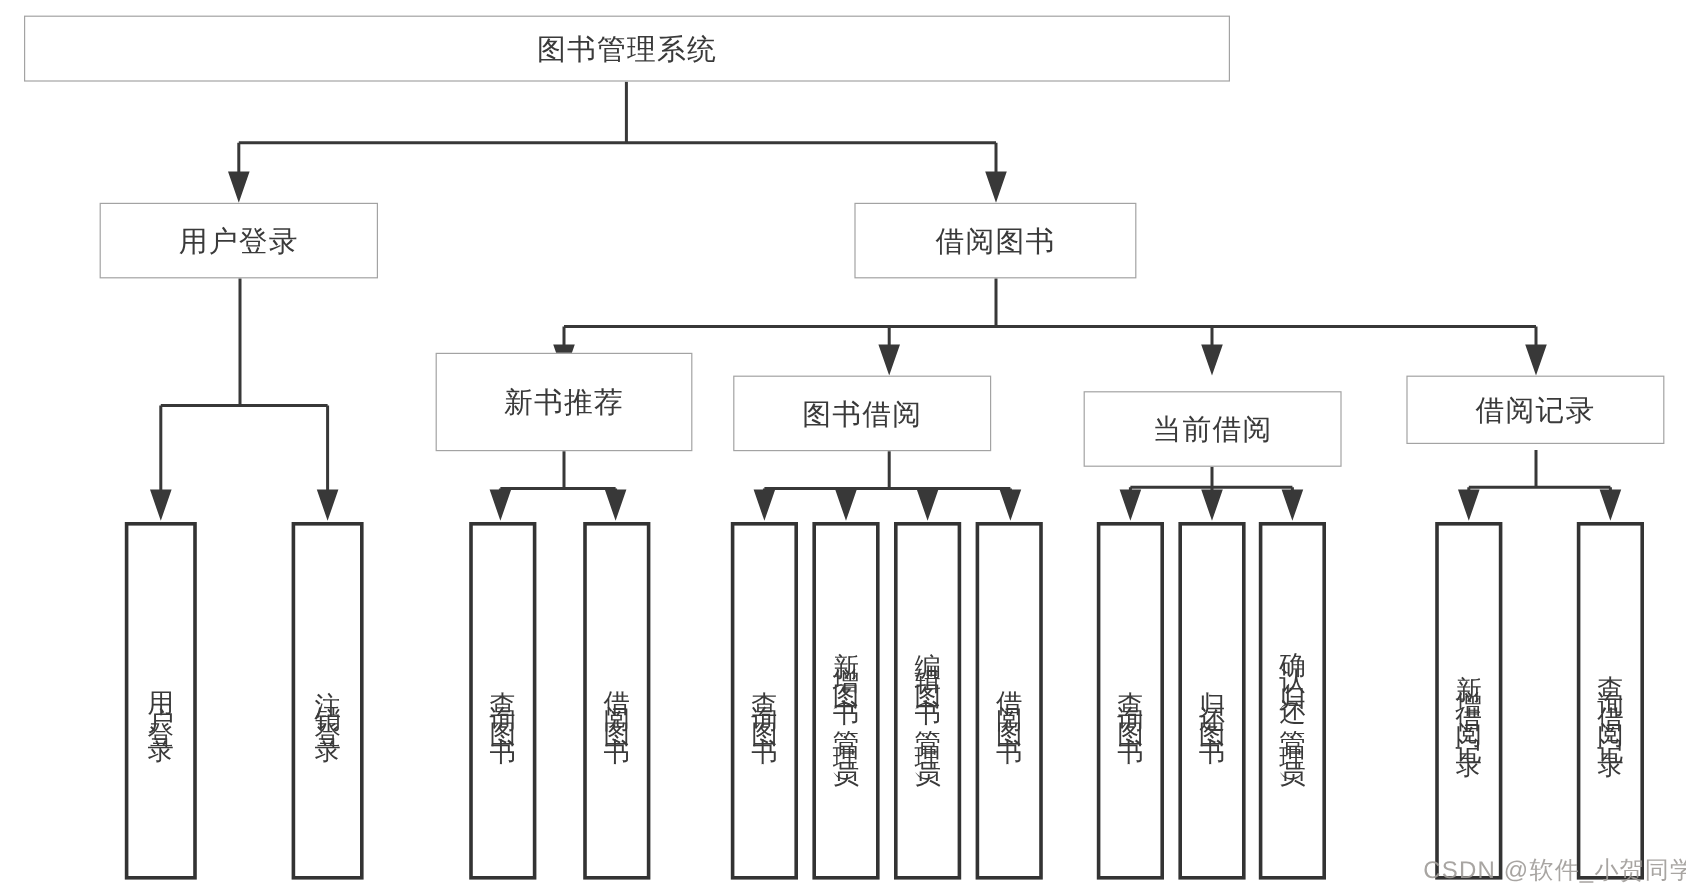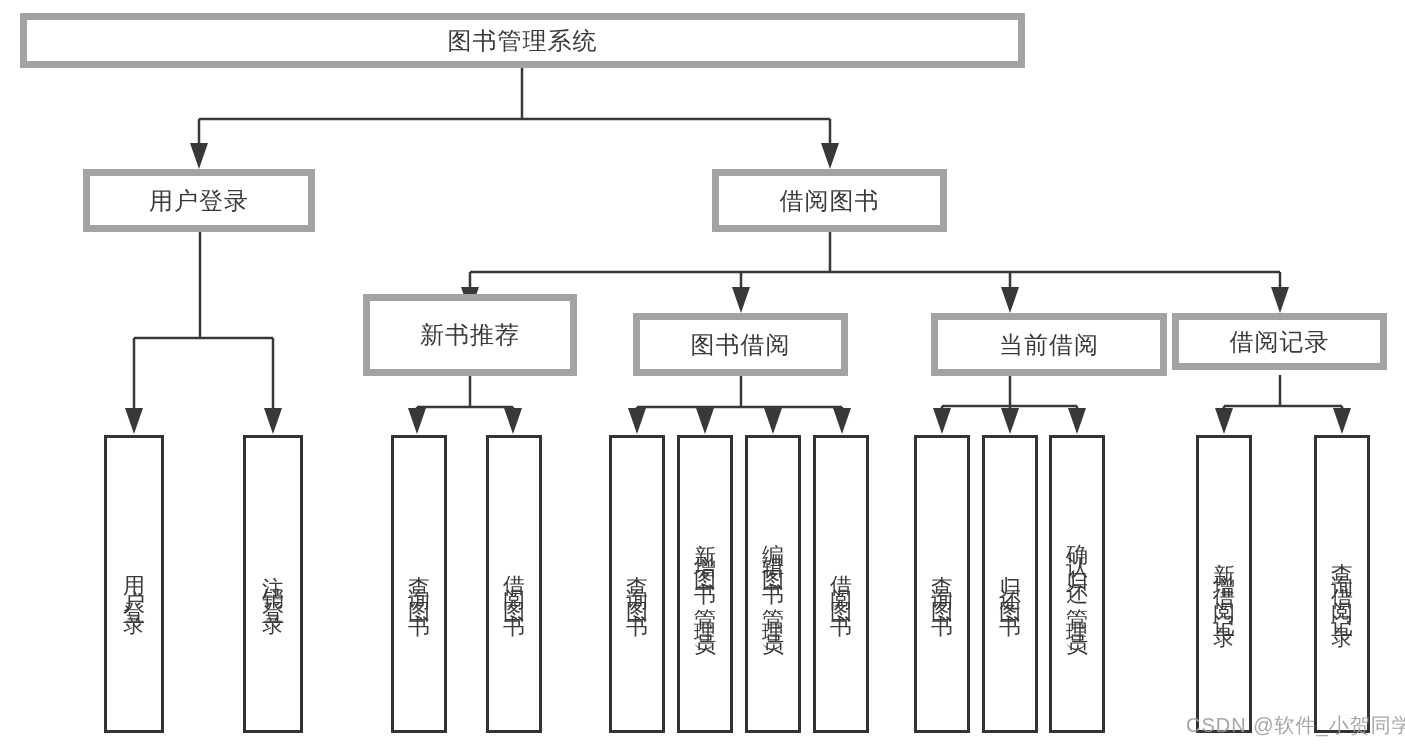--- a/index.html
+++ b/index.html
@@ -3,40 +3,40 @@
 <meta charset="utf-8">
 <style>
   html,body { margin:0; padding:0; background:#ffffff; }
   .stage {
     position:relative; width:1405px; height:747px; background:#ffffff;
     font-family:"Liberation Sans", sans-serif; color:#3a3a3a; overflow:hidden;
   }
   .connector-layer { position:absolute; left:0; top:0; z-index:1; }
   .hbox {
     position:absolute; box-sizing:border-box; background:#ffffff;
-    border:7px solid #a3a3a3; display:flex; align-items:center; justify-content:center;
+    border:1px solid #a3a3a3; display:flex; align-items:center; justify-content:center;
     font-size:24px; letter-spacing:1px; z-index:2; white-space:nowrap;
   }
   .vbox {
     position:absolute; top:435px; height:298px; width:56px; box-sizing:border-box;
     background:#ffffff; border:3px solid #333333; display:flex;
     align-items:center; justify-content:center; z-index:2;
   }
   .vbox.wide { width:60px; }
   .vtext {
     writing-mode:vertical-rl; text-orientation:mixed;
     font-size:22px; letter-spacing:13px; line-height:1; white-space:nowrap;
   }
   
   .n-root   { left:20px;  top:13px;  width:1005px; height:55px; }
   .n-login  { left:83px;  top:169px; width:232px;  height:63px; }
   .n-mgmt   { left:712px; top:169px; width:235px;  height:63px; }
   .n-rec    { left:363px; top:294px; width:214px;  height:82px;justify-content:center; }
-  .n-borrow { left:633px; top:313px; width:215px;  height:63px; }
-  .n-cur    { left:903px; top:313px; width:236px;  height:63px;margin-left:28px; }
+  .n-borrow { left:611px; top:313px; width:215px;  height:63px; }
+  .n-cur    { left:903px; top:326px; width:215px;  height:63px; }
   .n-hist   { left:1172px;top:313px; width:215px;  height:57px; }
   .v-login1 { left:104px; }
   .v-logout { left:243px; }
   .v-q1     { left:391px; }
   .v-b1     { left:486px; }
   .v-q2     { left:609px; }
   .v-add    { left:677px; }
   .v-edit   { left:745px; }
   .v-b2     { left:813px; }
   .v-q3     { left:914px; }

